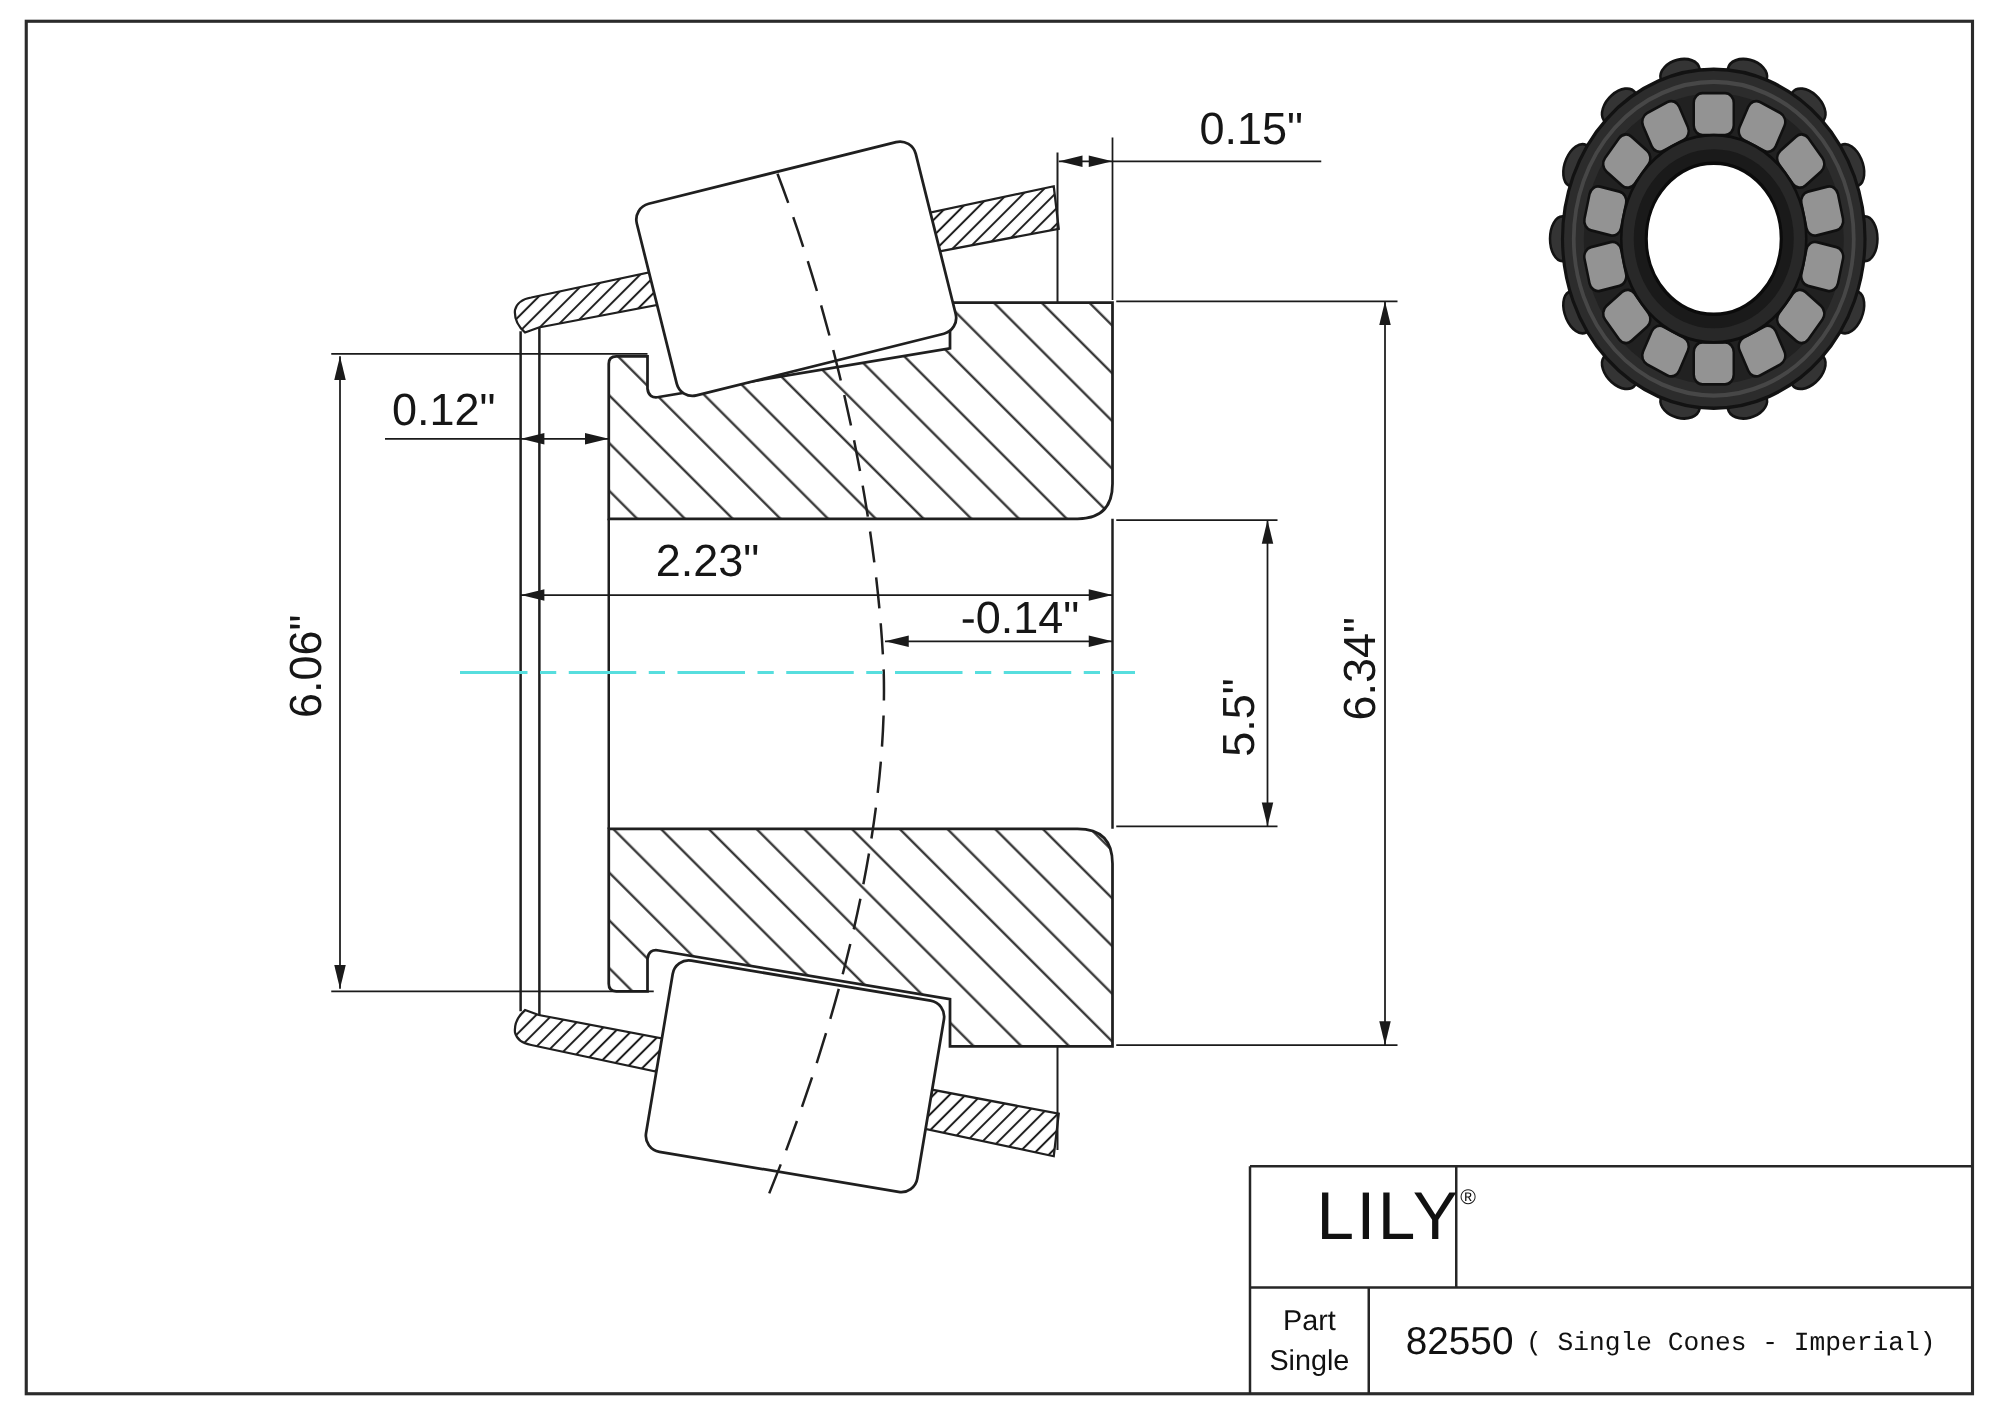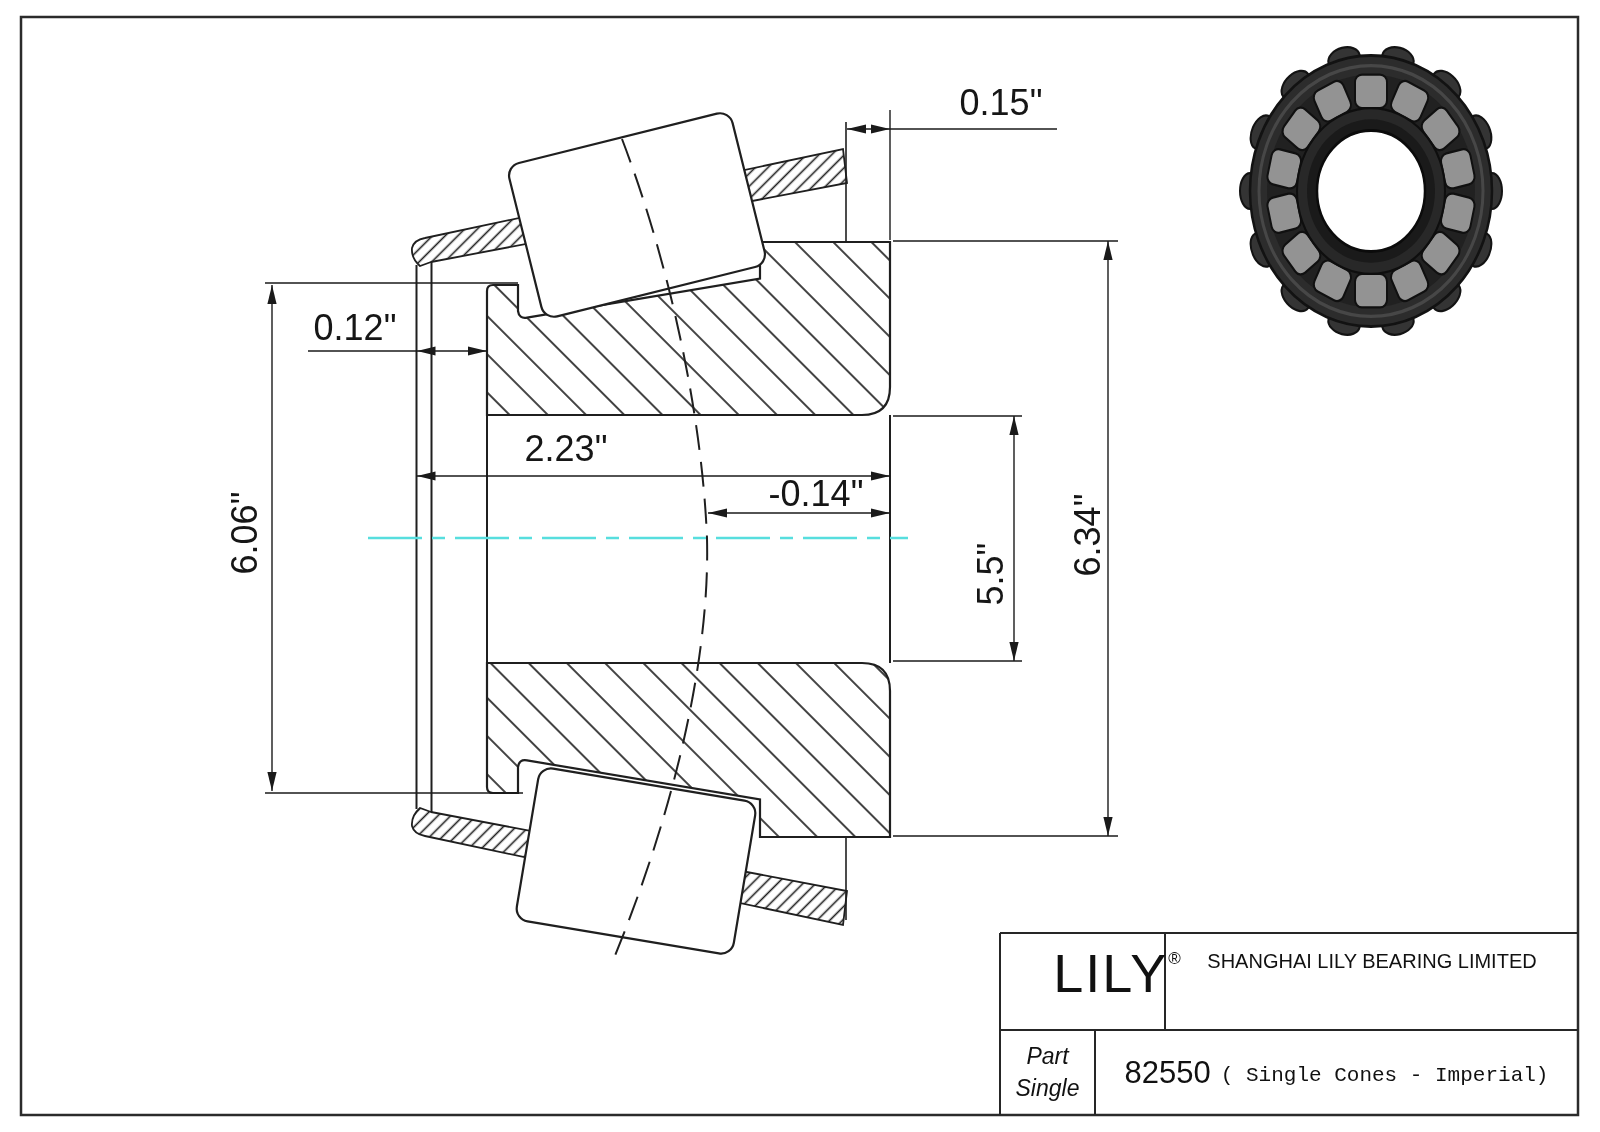--- a/index.html
+++ b/index.html
@@ -9,21 +9,21 @@
   .dim{position:absolute;width:140px;text-align:center;font-size:36px;color:#161616;}
   .dim.vert{transform:rotate(-90deg);}
   .tb-logo{position:absolute;left:1002px;top:942px;width:160px;text-align:center;
            font-size:54px;letter-spacing:2px;color:#111;padding-left:35px;}
   .tb-logo .reg{font-size:17px;vertical-align:28px;letter-spacing:0;}
   .tb-company{position:absolute;left:1172px;top:950px;width:400px;text-align:center;
               font-size:20px;color:#111;}
   .tb-email{position:absolute;left:1172px;top:991px;width:400px;text-align:center;
             font-size:19px;color:#111;}
   .tb-partlabel{position:absolute;left:1000px;top:1040px;width:95px;text-align:center;
-                font-size:23px;line-height:1.4;color:#111;font-style:italic;}
+                font-size:23px;line-height:1.4;color:#111;}
   .tb-partrow{position:absolute;left:1095px;top:1030px;width:483px;height:85px;
               display:flex;align-items:center;justify-content:center;}
   .tb-partnum{font-size:31px;color:#111;}
   .tb-partseries{font-size:21px;color:#111;margin-left:10px;padding-top:6px;font-family:Liberation Mono, monospace;}
 </style>
 </head>
 <body>
 
 <div class="stage">
 
@@ -148,21 +148,20 @@
 
   <div class="dim" style="left:931px;top:82px;">0.15"</div>
   <div class="dim" style="left:285px;top:307px;">0.12"</div>
   <div class="dim" style="left:496px;top:428px;">2.23"</div>
   <div class="dim" style="left:736px;top:473px;width:160px;">-0.14"</div>
   <div class="dim vert" style="left:175px;top:512px;">6.06"</div>
   <div class="dim vert" style="left:921px;top:553px;">5.5"</div>
   <div class="dim vert" style="left:1018px;top:514px;">6.34"</div>
 
   <div class="tb-logo"><span>LILY</span><span class="reg">®</span></div>
-  <div class="tb-company">SHANGHAI LILY BEARING LIMITED</div>
   <div class="tb-partlabel">
     <div>Part</div>
     <div>Single</div>
   </div>
   <div class="tb-partrow">
     <span class="tb-partnum">82550</span>
     <span class="tb-partseries">( Single Cones - Imperial)</span>
   </div>
 
 </div>

